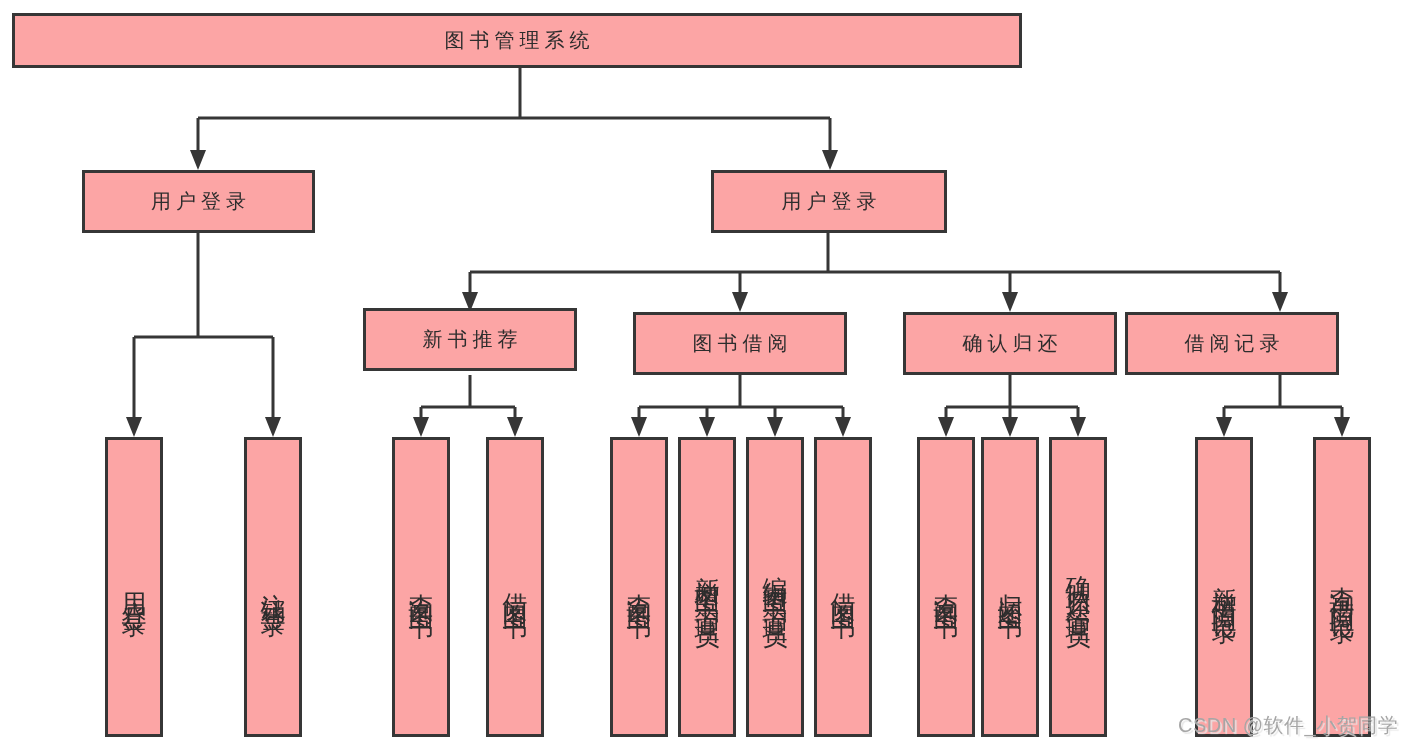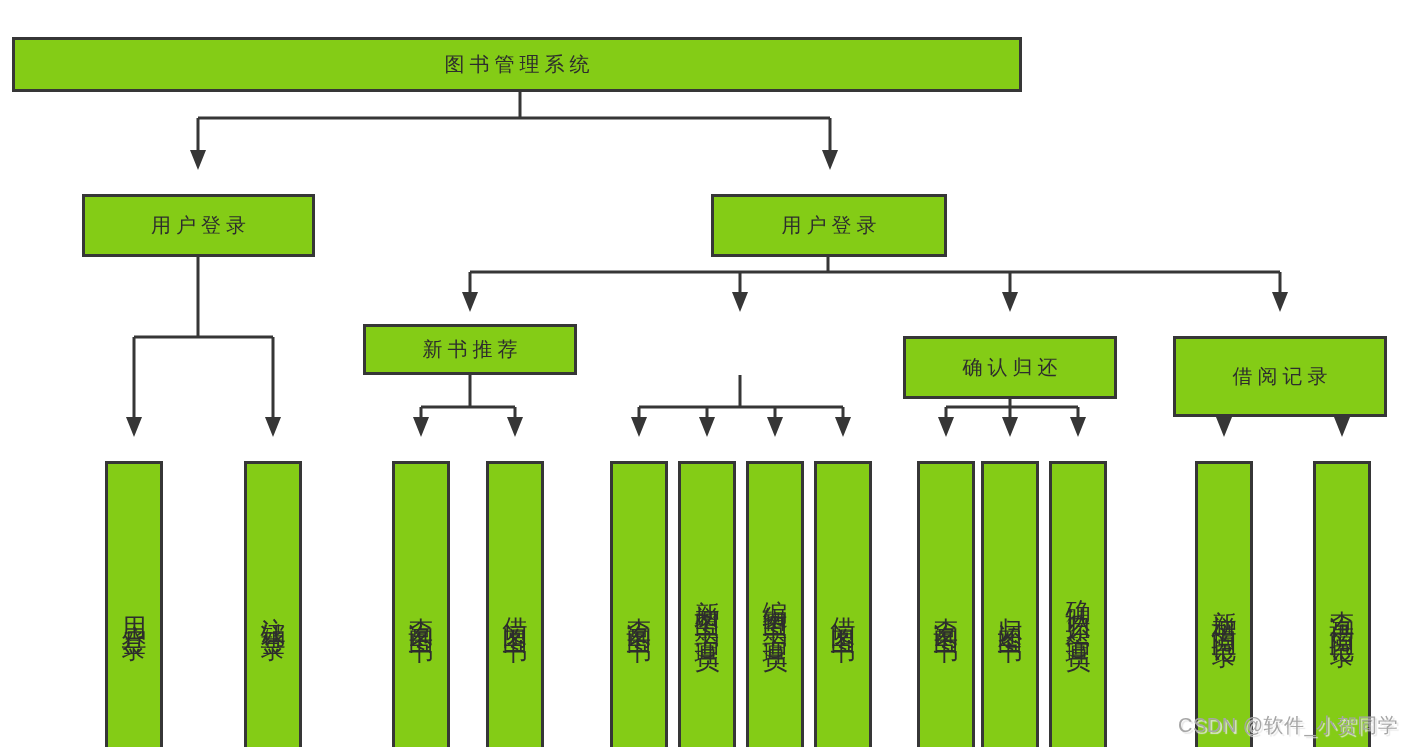--- a/index.html
+++ b/index.html
@@ -8,27 +8,26 @@
     width:1405px;height:747px;
     background:#ffffff;
     font-family:"Liberation Sans","DejaVu Sans",sans-serif;
     overflow:hidden;
   }
   .connectors{position:absolute;left:0;top:0;width:1405px;height:747px;}
   .box{
     position:absolute;
     box-sizing:border-box;
     border:3px solid #363636;
-    background:#84cc16;
+    background:#fca5a5;
     color:#2d2d2d;
     display:flex;
     align-items:center;
     justify-content:center;
     text-align:center;
-    margin-top:24px;
   }
   .hbox{
     font-size:20px;
     letter-spacing:5px;
     text-indent:5px;
     white-space:nowrap;
   }
   .vbox{
     writing-mode:vertical-rl;
     text-orientation:mixed;
@@ -90,23 +89,24 @@
       <polygon points="1216,417 1232,417 1224,437"></polygon>
       <polygon points="1334,417 1350,417 1342,437"></polygon>
     </g>
   </svg>
 
   <div class="box hbox" style="left:12px;top:13px;width:1010px;height:55px">图书管理系统</div>
 
   <div class="box hbox" style="left:82px;top:170px;width:233px;height:63px">用户登录</div>
   <div class="box hbox" style="left:711px;top:170px;width:236px;height:63px">用户登录</div>
 
-  <div class="box hbox" style="left:363px;top:300px;width:214px;height:51px">新书推荐</div>
+  <div class="box hbox" style="left:363px;top:308px;width:214px;height:63px">新书推荐</div>
+  <div class="box hbox" style="left:633px;top:312px;width:214px;height:63px">图书借阅</div>
   <div class="box hbox" style="left:903px;top:312px;width:214px;height:63px">确认归还</div>
-  <div class="box hbox" style="left:1173px;top:312px;width:214px;height:81px">借阅记录</div>
+  <div class="box hbox" style="left:1125px;top:312px;width:214px;height:63px">借阅记录</div>
 
   <div class="box vbox" style="left:105px;top:437px;width:58px;height:300px">用户登录</div>
   <div class="box vbox" style="left:244px;top:437px;width:58px;height:300px">注销登录</div>
 
   <div class="box vbox" style="left:392px;top:437px;width:58px;height:300px">查询图书</div>
   <div class="box vbox" style="left:486px;top:437px;width:58px;height:300px">借阅图书</div>
 
   <div class="box vbox" style="left:610px;top:437px;width:58px;height:300px">查询图书</div>
   <div class="box vbox" style="left:678px;top:437px;width:58px;height:300px">新增图书（管理员）</div>
   <div class="box vbox" style="left:746px;top:437px;width:58px;height:300px">编辑图书（管理员）</div>

